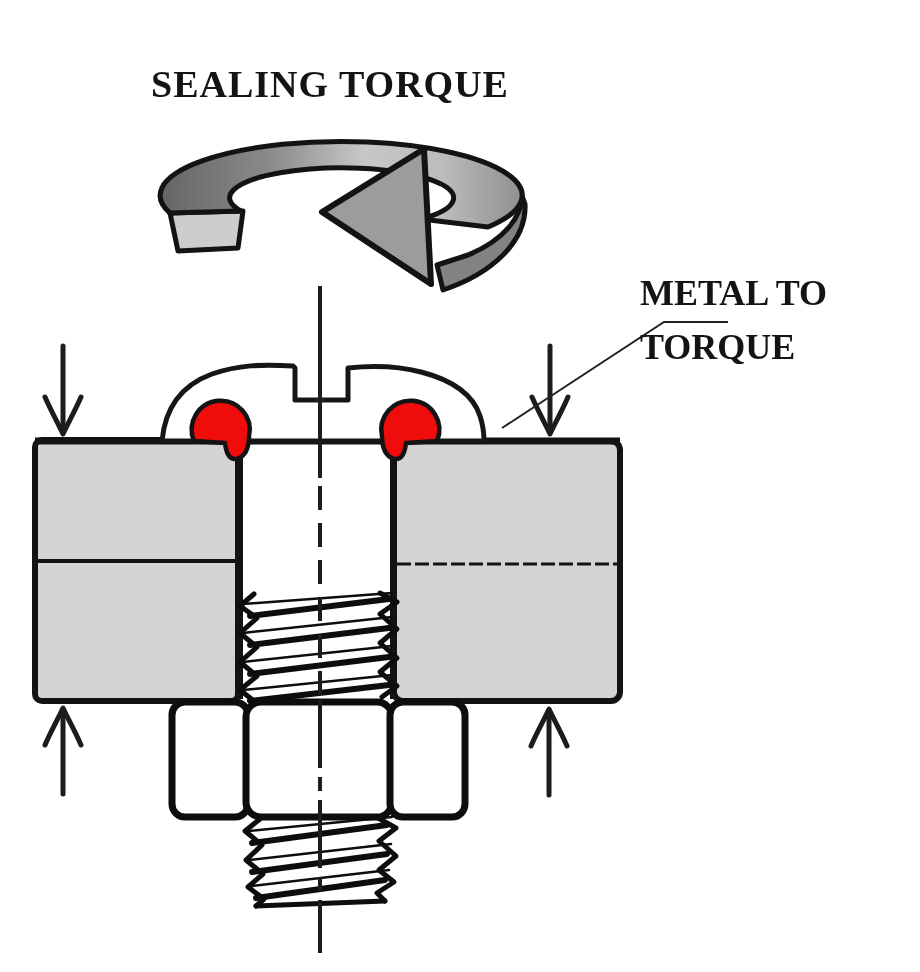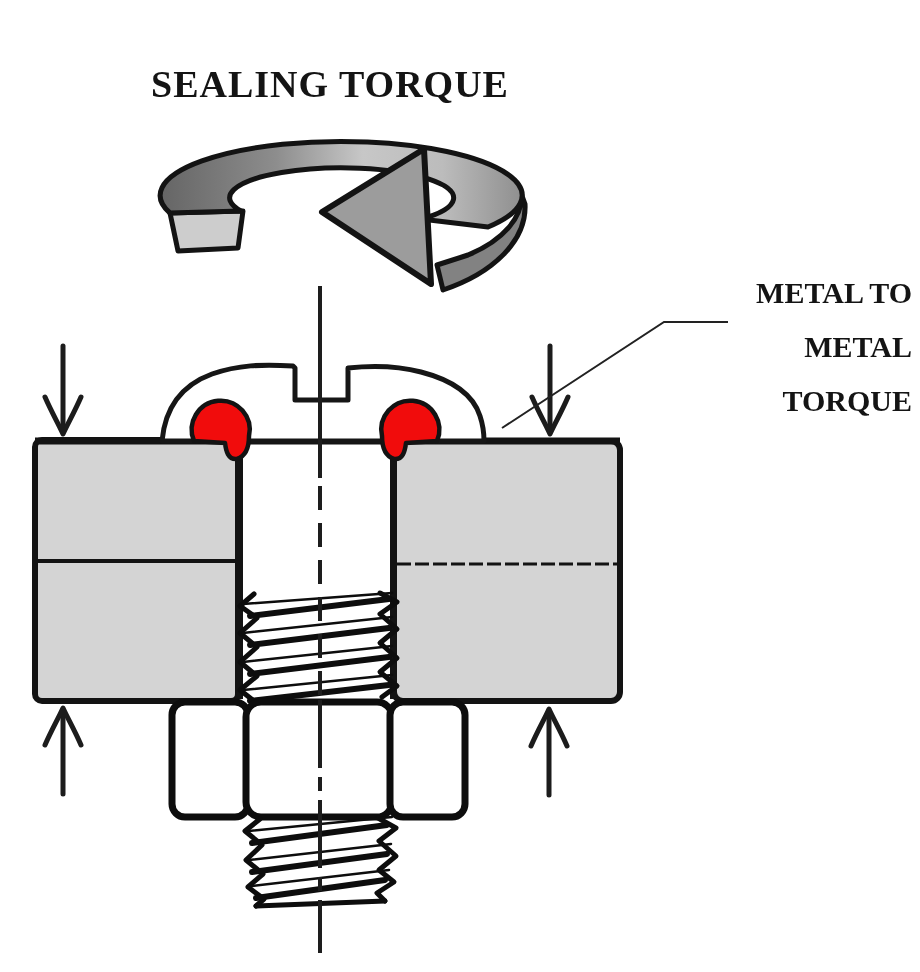--- a/index.html
+++ b/index.html
@@ -2,22 +2,22 @@
 <html><head>
 <meta charset="utf-8">
 <style>
   html,body{margin:0;padding:0}
   body{width:920px;height:972px;background:#ffffff;position:relative;overflow:hidden;
        font-family:"Liberation Serif","DejaVu Serif",serif;}
   .stage{position:absolute;inset:0;width:920px;height:706px}
   svg.canvas{position:absolute;left:0;top:0}
   .title{position:absolute;left:110px;top:62px;width:440px;text-align:center;
          font-size:38px;font-weight:bold;color:#141414;letter-spacing:1px;white-space:nowrap}
-  .annotation{position:absolute;left:640px;top:266px;width:272px;text-align:right;
-              font-size:30px;font-weight:bold;color:#141414;line-height:54px}
+  .annotation{position:absolute;left:640px;top:266px;width:272px;text-align:left;
+              font-size:36px;font-weight:bold;color:#141414;line-height:54px}
 </style>
 </head>
 <body>
 
 <div class="stage">
 
   <svg class="canvas" width="920" height="972" viewBox="0 0 920 972">
     <defs>
       <linearGradient id="bandGrad" x1="0" y1="0" x2="1" y2="0">
         <stop offset="0" stop-color="#656565"></stop>
@@ -100,17 +100,16 @@
       </g>
     </g>
 
     <path d="M728,322 L664,322 L502,428" fill="none" stroke="#222222" stroke-width="2"></path>
   </svg>
 
   <div class="title">SEALING TORQUE</div>
 
   <div class="annotation">
     <div>METAL TO</div>
-    <div>METAL</div>
     <div>TORQUE</div>
   </div>
 
 </div>
 
 </body></html>

